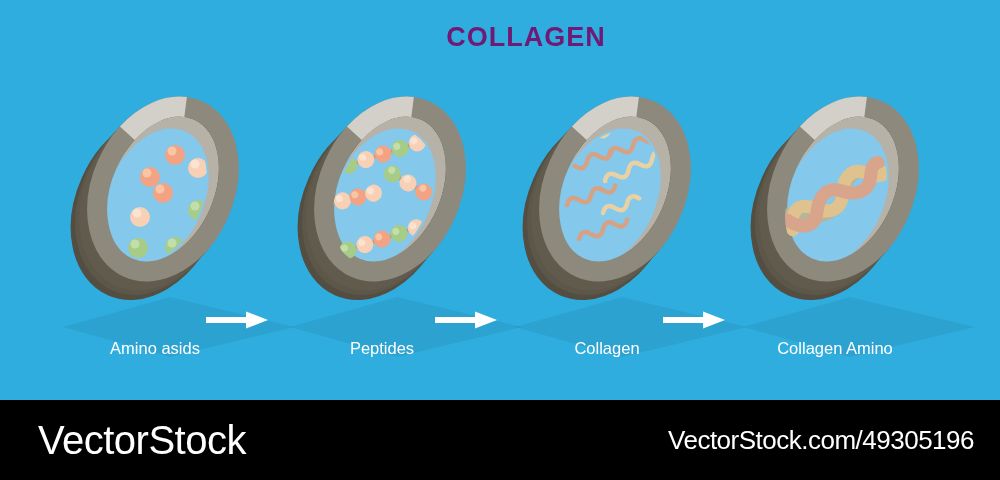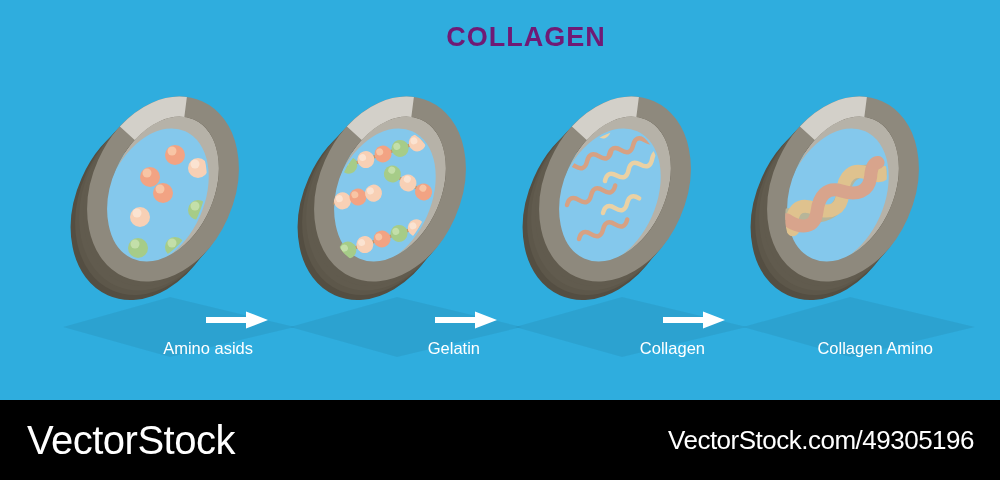--- a/index.html
+++ b/index.html
@@ -9,30 +9,30 @@
     font-family:"Liberation Sans", sans-serif;
   }
   .title {
     position:absolute; top:22px; left:0; width:100%;
     text-align:center; color:#701a75;
     font-size:27px; font-weight:bold; letter-spacing:1px;margin-left:26px;
   }
   .stage { position:absolute; top:67px; width:220px; }
   .stage svg.dish { display:block; overflow:visible; }
   .stage-label {
-    width:196px; margin-top:12px; text-align:right;
+    width:196px; margin-top:12px; text-align:center;
     color:#ffffff; font-size:16.5px;
   }
   .arrow { position:absolute; top:309px; width:62px; height:22px; }
   .watermark-bar {
     position:absolute; left:0; bottom:0; width:1000px; height:80px;
     background:#000000; display:flex; align-items:center; justify-content:space-between;
   }
   .brand {
-    color:#ffffff; font-size:40px; letter-spacing:-0.5px; padding-left:27px;
+    color:#ffffff; font-size:40px; letter-spacing:-0.5px; padding-left:38px;
   }
   .credit {
     color:#ffffff; font-size:26px; letter-spacing:-0.5px; padding-right:26px;
   }
 </style>
 </head>
 <body>
 
 <div class="canvas">
 
@@ -145,21 +145,21 @@
             <circle cx="-20.5" cy="-3" r="3.5" fill="#fbe3d1"></circle>
           <circle cx="0" r="8.5" fill="#f2a383"></circle>
             <circle cx="-2.5" cy="-3" r="3.5" fill="#f8c5a5"></circle>
           <circle cx="18" r="8.5" fill="#a6cc88"></circle>
             <circle cx="15.5" cy="-3" r="3.5" fill="#c3dfa9"></circle>
           <circle cx="36" r="8.5" fill="#f8d0b5"></circle>
             <circle cx="33.5" cy="-3" r="3.5" fill="#fbe3d1"></circle>
         </g>
       </g>
     </svg>
-    <div class="stage-label">Gelatin</div>
+    <div class="stage-label">Peptides</div>
   </div>
 
   <div class="stage" style="left:509px">
     <svg class="dish" width="220" height="260" viewBox="0 0 220 260">
       <polygon points="6,260 113,230 238,260 113,290" fill="rgba(0,0,0,0.06)"></polygon>
       <use href="#dishBase"></use>
       <clipPath id="clipA3">
           <ellipse transform="translate(99,130) rotate(24)" rx="46" ry="70"></ellipse>
         </clipPath>
       <g clip-path="url(#clipA3)" fill="none" stroke-linecap="round" stroke-width="4.5">

